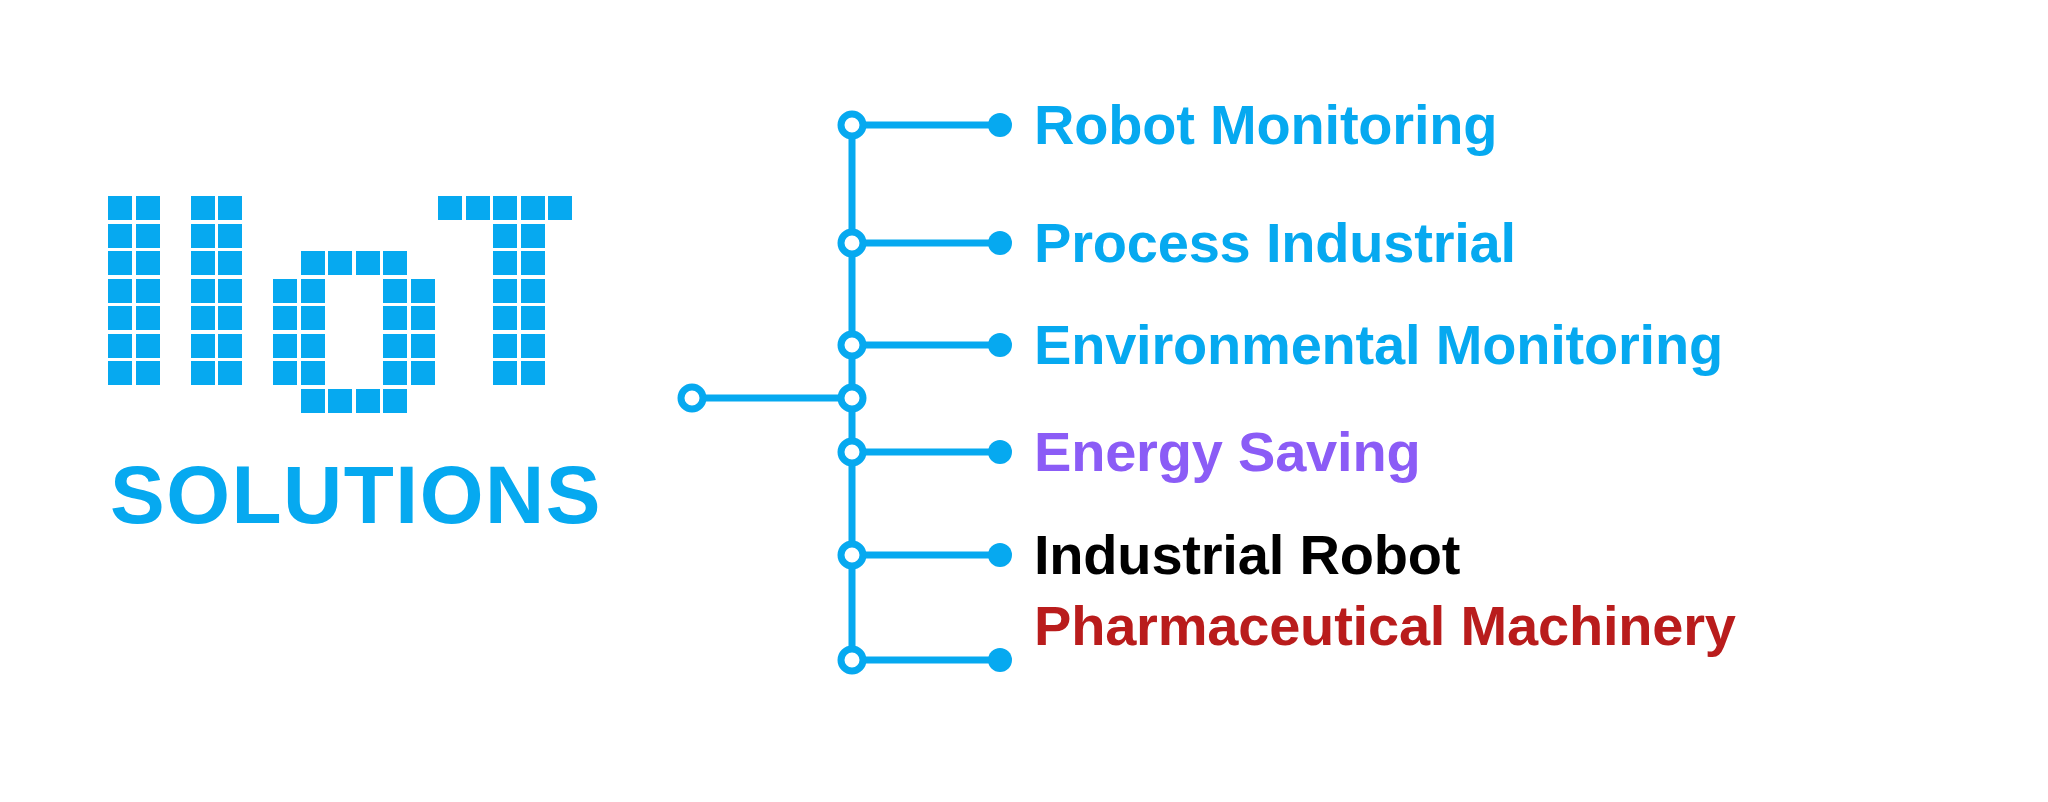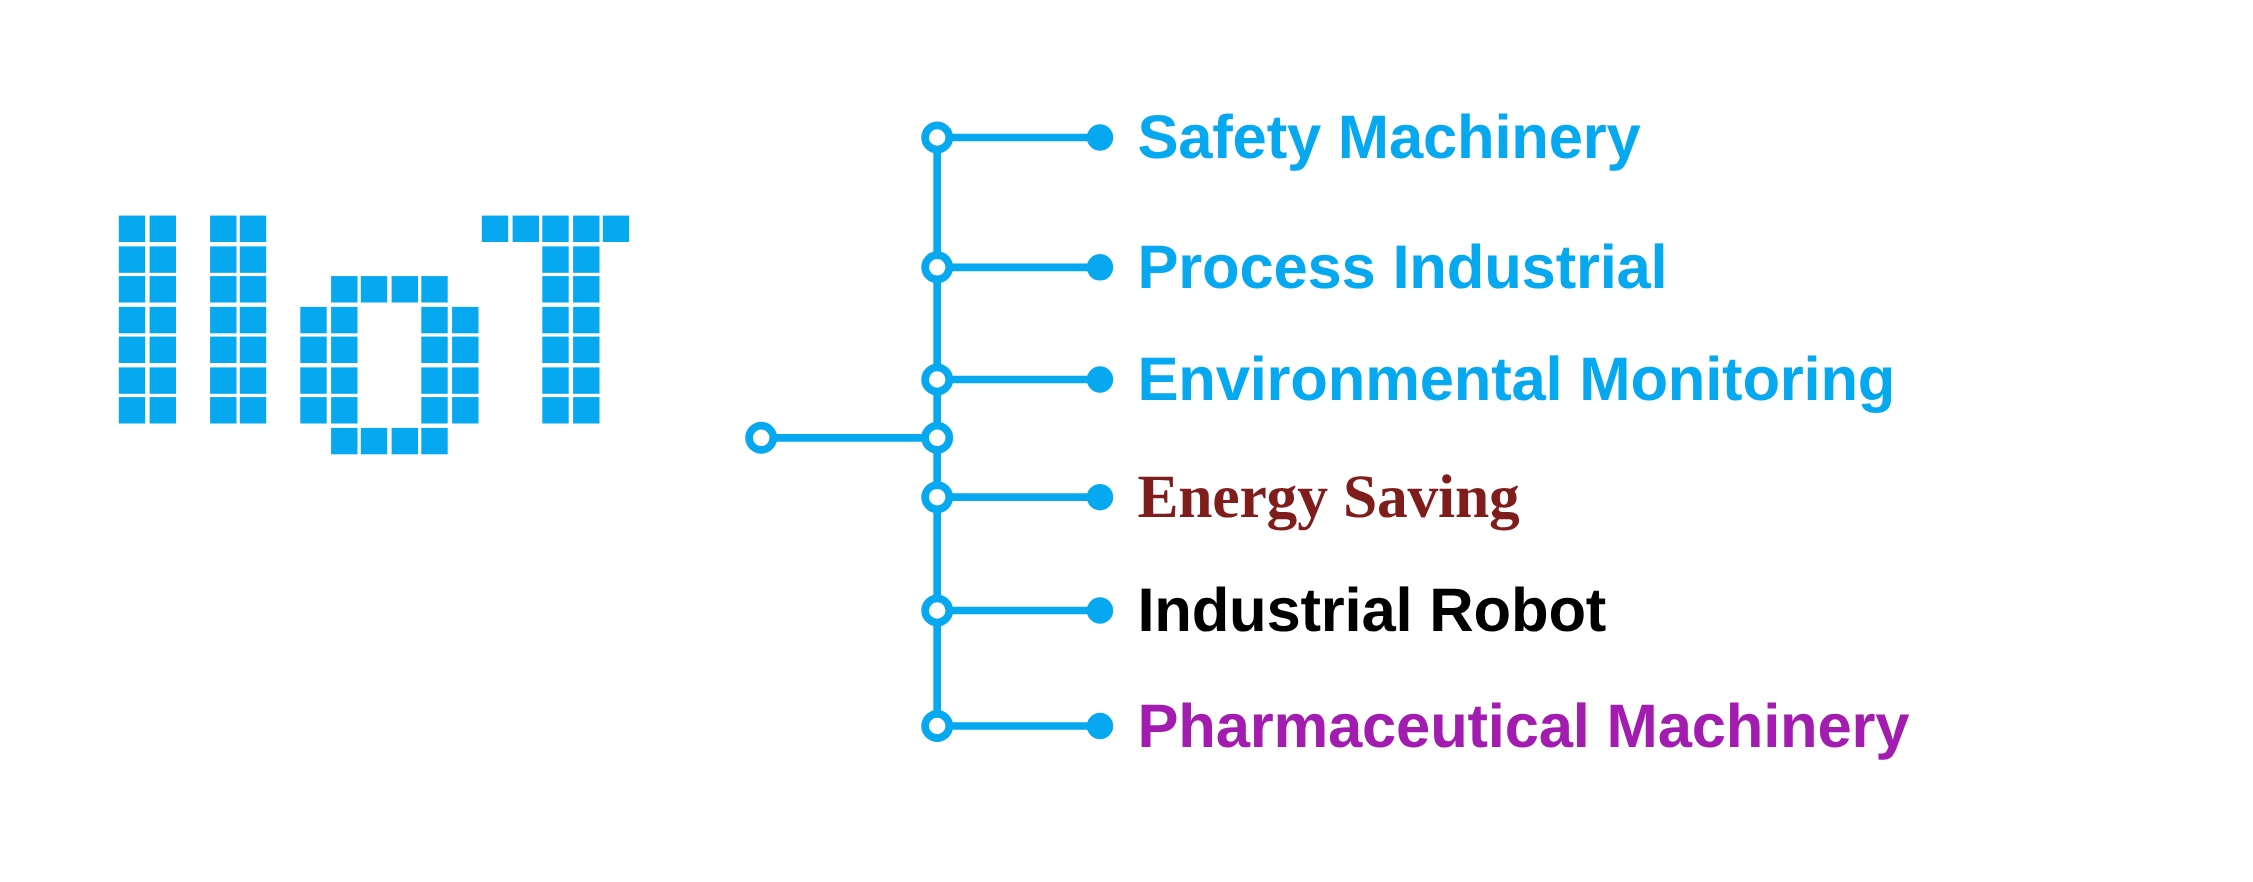--- a/index.html
+++ b/index.html
@@ -142,20 +142,21 @@
         <div class="pixel" style="left: 412.5px; top: 55px; width: 24px; height: 24px; background: rgb(6, 169, 240);"></div>
         <div class="pixel" style="left: 385px; top: 82.5px; width: 24px; height: 24px; background: rgb(6, 169, 240);"></div>
         <div class="pixel" style="left: 412.5px; top: 82.5px; width: 24px; height: 24px; background: rgb(6, 169, 240);"></div>
         <div class="pixel" style="left: 385px; top: 110px; width: 24px; height: 24px; background: rgb(6, 169, 240);"></div>
         <div class="pixel" style="left: 412.5px; top: 110px; width: 24px; height: 24px; background: rgb(6, 169, 240);"></div>
         <div class="pixel" style="left: 385px; top: 137.5px; width: 24px; height: 24px; background: rgb(6, 169, 240);"></div>
         <div class="pixel" style="left: 412.5px; top: 137.5px; width: 24px; height: 24px; background: rgb(6, 169, 240);"></div>
         <div class="pixel" style="left: 385px; top: 165px; width: 24px; height: 24px; background: rgb(6, 169, 240);"></div>
         <div class="pixel" style="left: 412.5px; top: 165px; width: 24px; height: 24px; background: rgb(6, 169, 240);"></div>
       </div>
+    <div id="logo-wordmark">SOLUTIONS</div>
   </div>
 
   <svg id="tree-svg" viewBox="0 0 2048 802" xmlns="http://www.w3.org/2000/svg">
     <g id="tree-lines">
         <line x1="852" y1="125" x2="852" y2="660" stroke="#06A9F0" stroke-width="7" stroke-linecap="butt"></line>
         <line x1="692" y1="398" x2="852" y2="398" stroke="#06A9F0" stroke-width="7" stroke-linecap="butt"></line>
         <line x1="852" y1="125" x2="1000" y2="125" stroke="#06A9F0" stroke-width="7" stroke-linecap="butt"></line>
         <line x1="852" y1="243" x2="1000" y2="243" stroke="#06A9F0" stroke-width="7" stroke-linecap="butt"></line>
         <line x1="852" y1="345" x2="1000" y2="345" stroke="#06A9F0" stroke-width="7" stroke-linecap="butt"></line>
         <line x1="852" y1="452" x2="1000" y2="452" stroke="#06A9F0" stroke-width="7" stroke-linecap="butt"></line>
@@ -174,21 +175,21 @@
         <circle cx="852" cy="452" r="11" fill="#FFFFFF" stroke="#06A9F0" stroke-width="7"></circle>
         <circle cx="1000" cy="452" r="12" fill="#06A9F0" stroke="none"></circle>
         <circle cx="852" cy="555" r="11" fill="#FFFFFF" stroke="#06A9F0" stroke-width="7"></circle>
         <circle cx="1000" cy="555" r="12" fill="#06A9F0" stroke="none"></circle>
         <circle cx="852" cy="660" r="11" fill="#FFFFFF" stroke="#06A9F0" stroke-width="7"></circle>
         <circle cx="1000" cy="660" r="12" fill="#06A9F0" stroke="none"></circle>
       </g>
   </svg>
 
   <div id="labels-layer">
-      <div class="branch-label" style="left: 1034px; top: 125px; color: rgb(6, 169, 240);">Safety Machinery</div>
+      <div class="branch-label" style="left: 1034px; top: 125px; color: rgb(6, 169, 240);">Robot Monitoring</div>
       <div class="branch-label" style="left: 1034px; top: 243px; color: rgb(6, 169, 240);">Process Industrial</div>
       <div class="branch-label" style="left: 1034px; top: 345px; color: rgb(6, 169, 240);">Environmental Monitoring</div>
-      <div class="branch-label" style="left: 1034px; top: 452px; color: #7f1d1d; font-family: Liberation Serif, serif;">Energy Saving</div>
+      <div class="branch-label" style="left: 1034px; top: 452px; color: #8b5cf6;">Energy Saving</div>
       <div class="branch-label" style="left: 1034px; top: 555px; color: #000000;">Industrial Robot</div>
-      <div class="branch-label" style="left: 1034px; top: 660px; color: #a21caf;">Pharmaceutical Machinery</div>
+      <div class="branch-label" style="left: 1034px; top: 626px; color: #b91c1c;">Pharmaceutical Machinery</div>
     </div>
 
 </div>
 
 </body></html>

